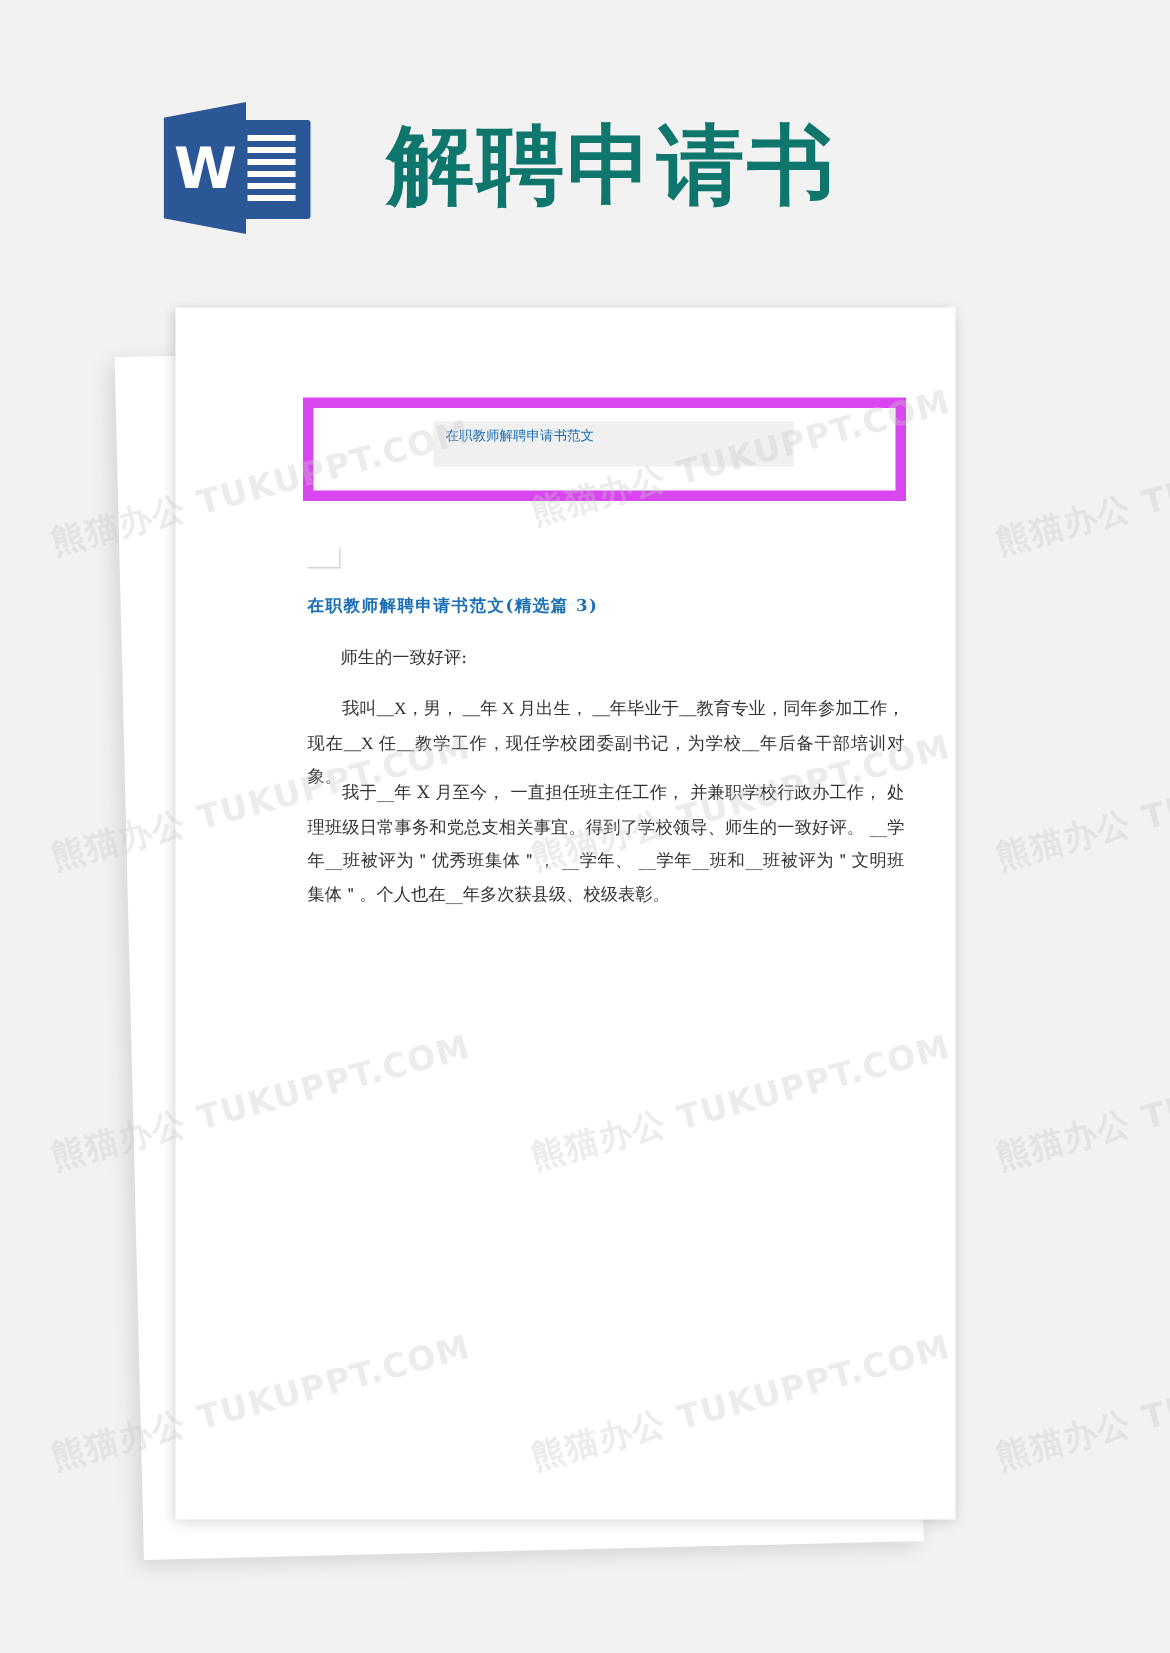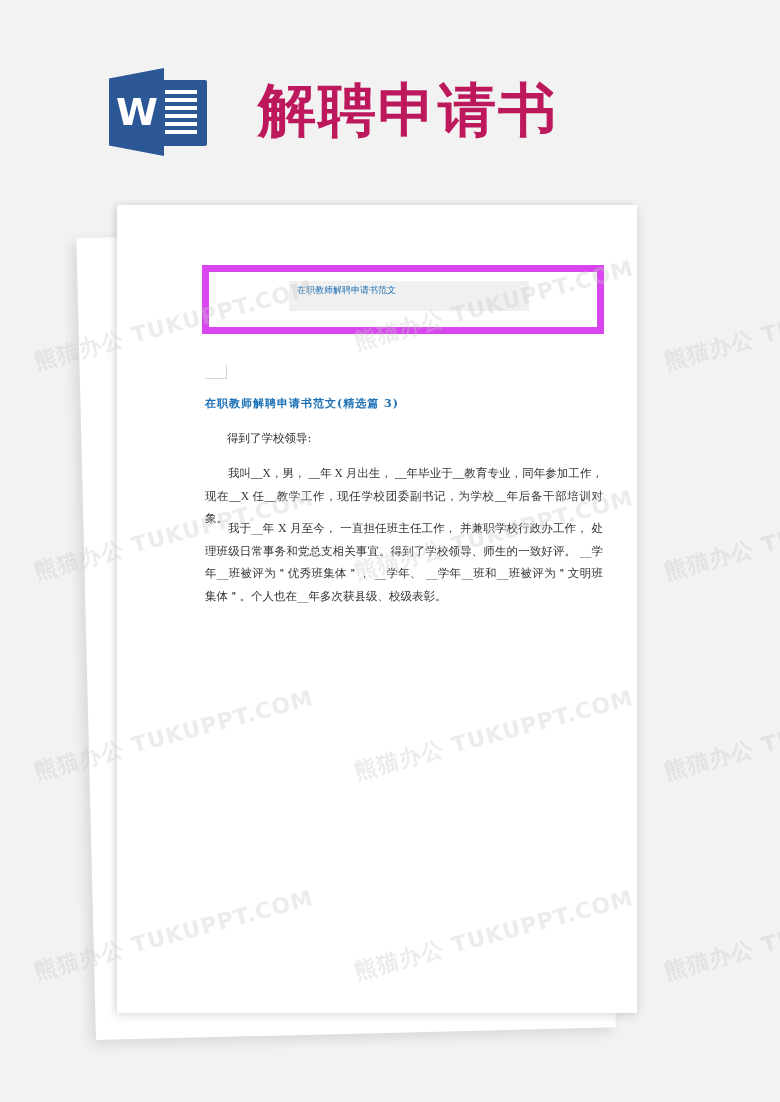--- a/index.html
+++ b/index.html
@@ -31,21 +31,21 @@
     }
     .word-logo .cover-letter {
       position: absolute; left: 6px; top: 22px; width: 44px; text-align: center;
       font-family: "DejaVu Sans", sans-serif; font-weight: bold;
       font-size: 38px; color: #ffffff; line-height: 44px;
     }
     .main-title {
       position: absolute; left: 258px; top: 72px;
       font-family: "DejaVu Serif", serif;
       font-size: 58px; font-weight: bold; letter-spacing: 2px;
-      color: #be185d;
+      color: #0f766e;
       line-height: 76px;
     }
 
     
     .watermark {
       position: absolute;
       font-family: "DejaVu Sans", sans-serif;
       font-weight: bold;
       font-size: 22px;
       color: rgba(200, 200, 200, 0.35);
@@ -139,21 +139,21 @@
 <div class="paper">
   <div class="toc-box">
     <div class="toc-inner"></div>
     <div class="toc-link">在职教师解聘申请书范文</div>
   </div>
 
   <div class="corner-mark"></div>
 
   <div class="section-title">在职教师解聘申请书范文(精选篇 3)</div>
 
-  <div class="salutation">得到了学校领导:</div>
+  <div class="salutation">师生的一致好评:</div>
 
   <p class="body-text p1">我叫__X，男， __年 X 月出生， __年毕业于__教育专业，同年参加工作，现在__X 任__教学工作，现任学校团委副书记，为学校__年后备干部培训对象。</p>
   <p class="body-text p2">我于__年 X 月至今， 一直担任班主任工作， 并兼职学校行政办工作， 处理班级日常事务和党总支相关事宜。得到了学校领导、师生的一致好评。 __学年__班被评为＂优秀班集体＂， __学年、 __学年__班和__班被评为＂文明班集体＂。个人也在__年多次获县级、校级表彰。</p>
 </div>
 
 <div class="watermark" style="left:30px; top:310px;">熊猫办公 TUKUPPT.COM</div>
 <div class="watermark" style="left:350px; top:290px;">熊猫办公 TUKUPPT.COM</div>
 <div class="watermark" style="left:660px; top:310px;">熊猫办公 TUKUPPT.COM</div>
 <div class="watermark" style="left:30px; top:520px;">熊猫办公 TUKUPPT.COM</div>
 <div class="watermark" style="left:350px; top:520px;">熊猫办公 TUKUPPT.COM</div>

